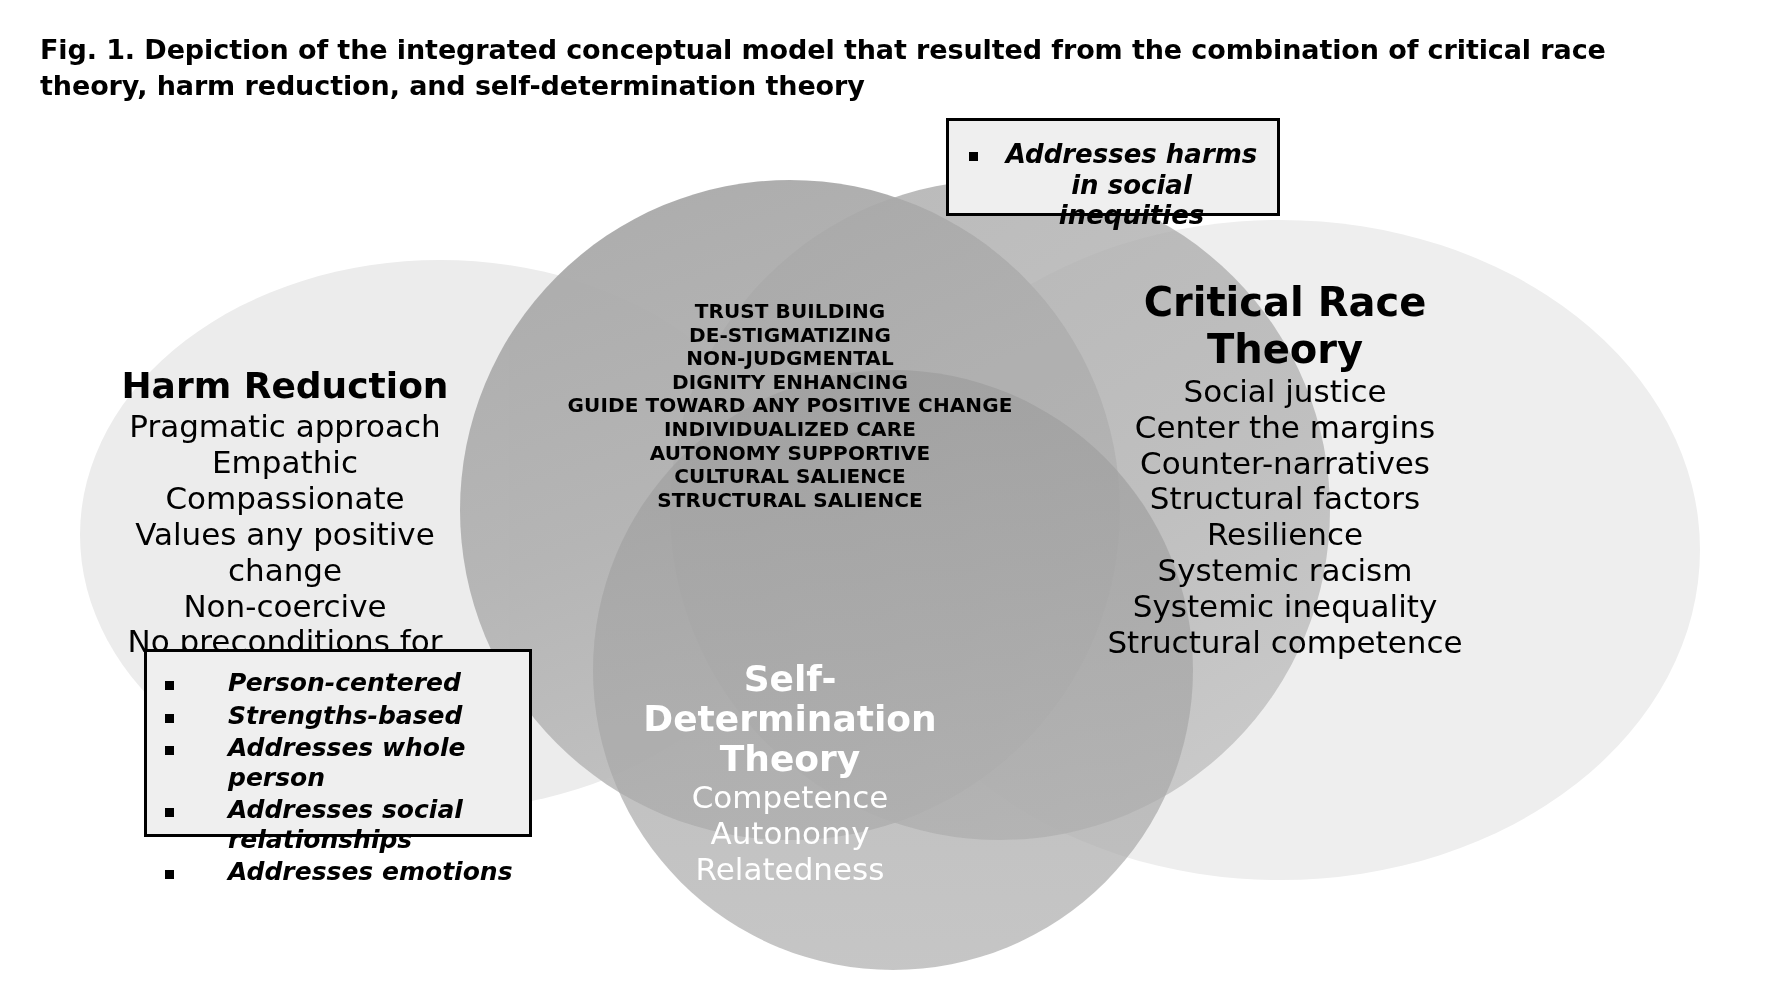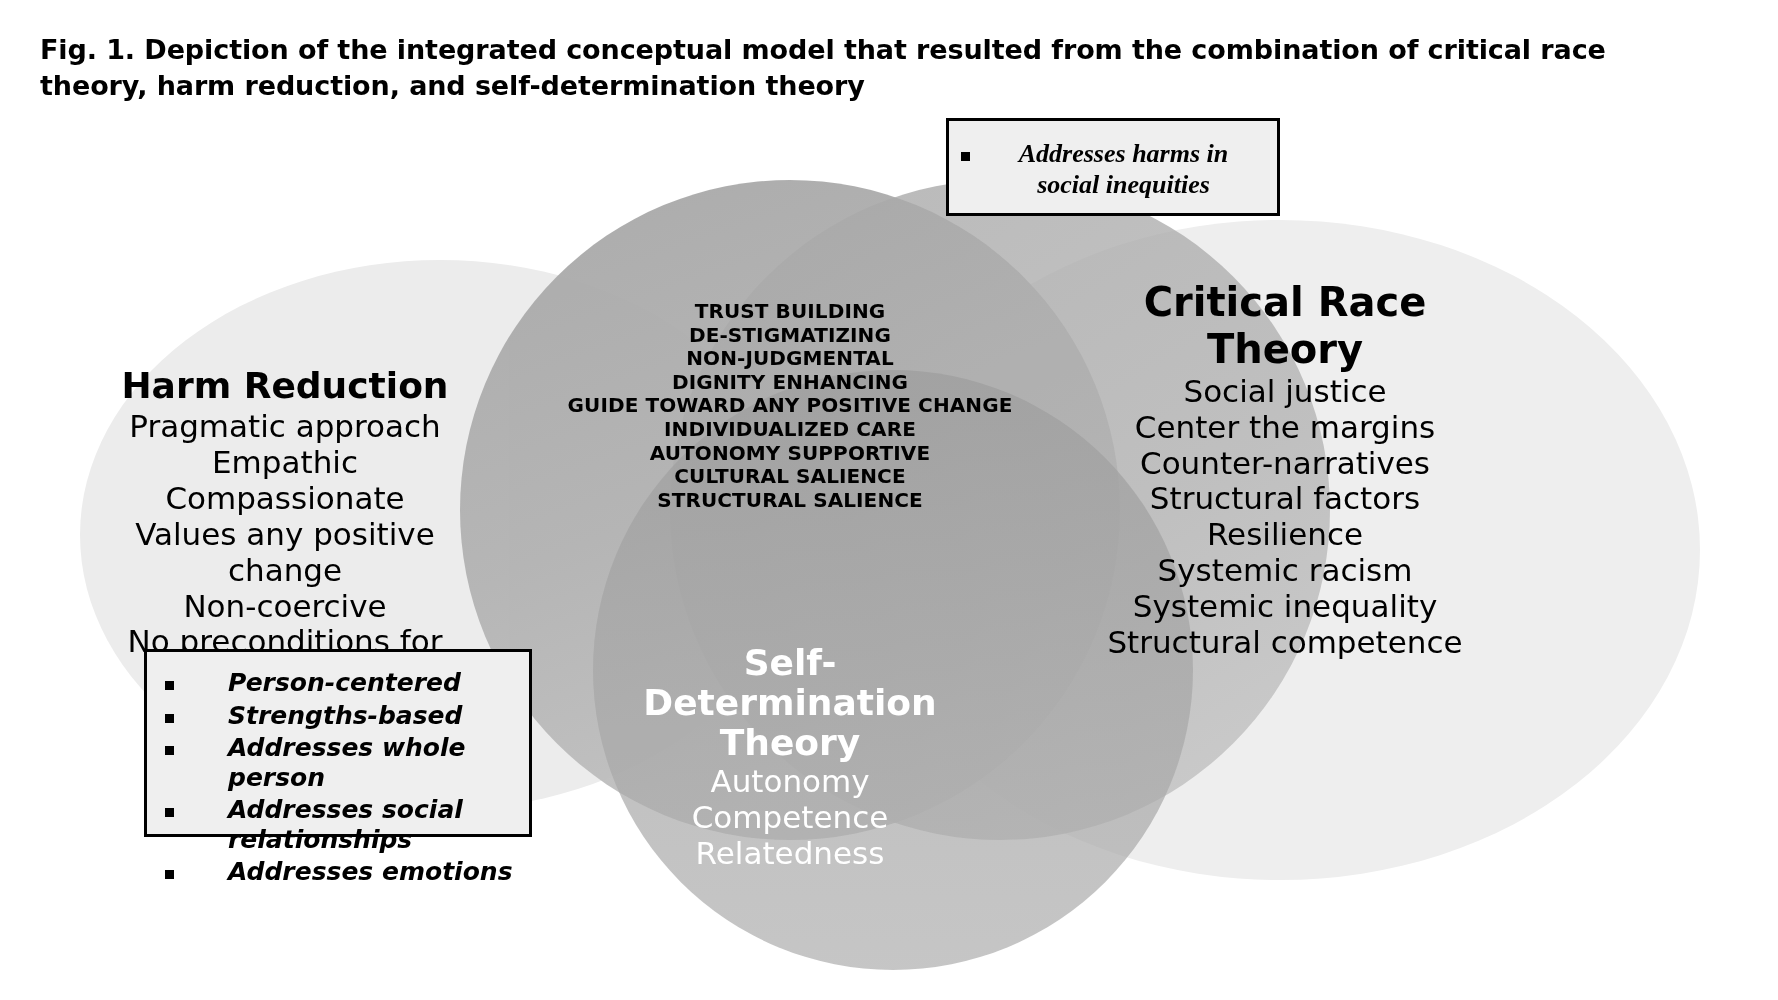--- a/index.html
+++ b/index.html
@@ -97,21 +97,21 @@
     line-height: 1.18;
     letter-spacing: 0.1px;
   }
   #core-block .item {
     font-weight: bold;
   }
 
   
   #sdt-block {
     left: 600px;
-    top: 533px;
+    top: 549px;
     width: 380px;
     font-size: 31px;
     color: #ffffff;
   }
   #sdt-block .title {
     font-size: 36px;
     line-height: 1.1;
     margin-bottom: 1px;
   }
 
@@ -145,22 +145,21 @@
     margin-top: 13px;
     margin-right: 26px;
   }
 
   
   #callout-inequities {
     left: 946px;
     top: 8px;
     width: 334px;
     height: 98px;
-    padding: 18px 14px 0 12px;
-    font-family: Liberation Serif, serif;
+    padding: 18px 14px 0 20px;
   }
   #callout-inequities li {
     font-size: 26px;
     text-align: center;
   }
   #callout-inequities .txt { width: 255px; text-align: center; }
 
   
   #callout-attributes {
     left: 144px;
@@ -245,22 +244,22 @@
       <span class="item">GUIDE TOWARD ANY POSITIVE CHANGE</span>
       <span class="item">INDIVIDUALIZED CARE</span>
       <span class="item">AUTONOMY SUPPORTIVE</span>
       <span class="item">CULTURAL SALIENCE</span>
       <span class="item">STRUCTURAL SALIENCE</span>
     </div>
 
     <div class="block" id="sdt-block">
       <span class="title">Self-Determination</span>
       <span class="title">Theory</span>
+      <span class="item">Competence</span>
       <span class="item">Autonomy</span>
-      <span class="item">Competence</span>
       <span class="item">Relatedness</span>
     </div>
 
     <div class="callout" id="callout-inequities">
       <ul>
         <li>
           <span class="bullet-sq"></span>
           <span class="txt">Addresses harms in social inequities</span>
         </li>
       </ul>

